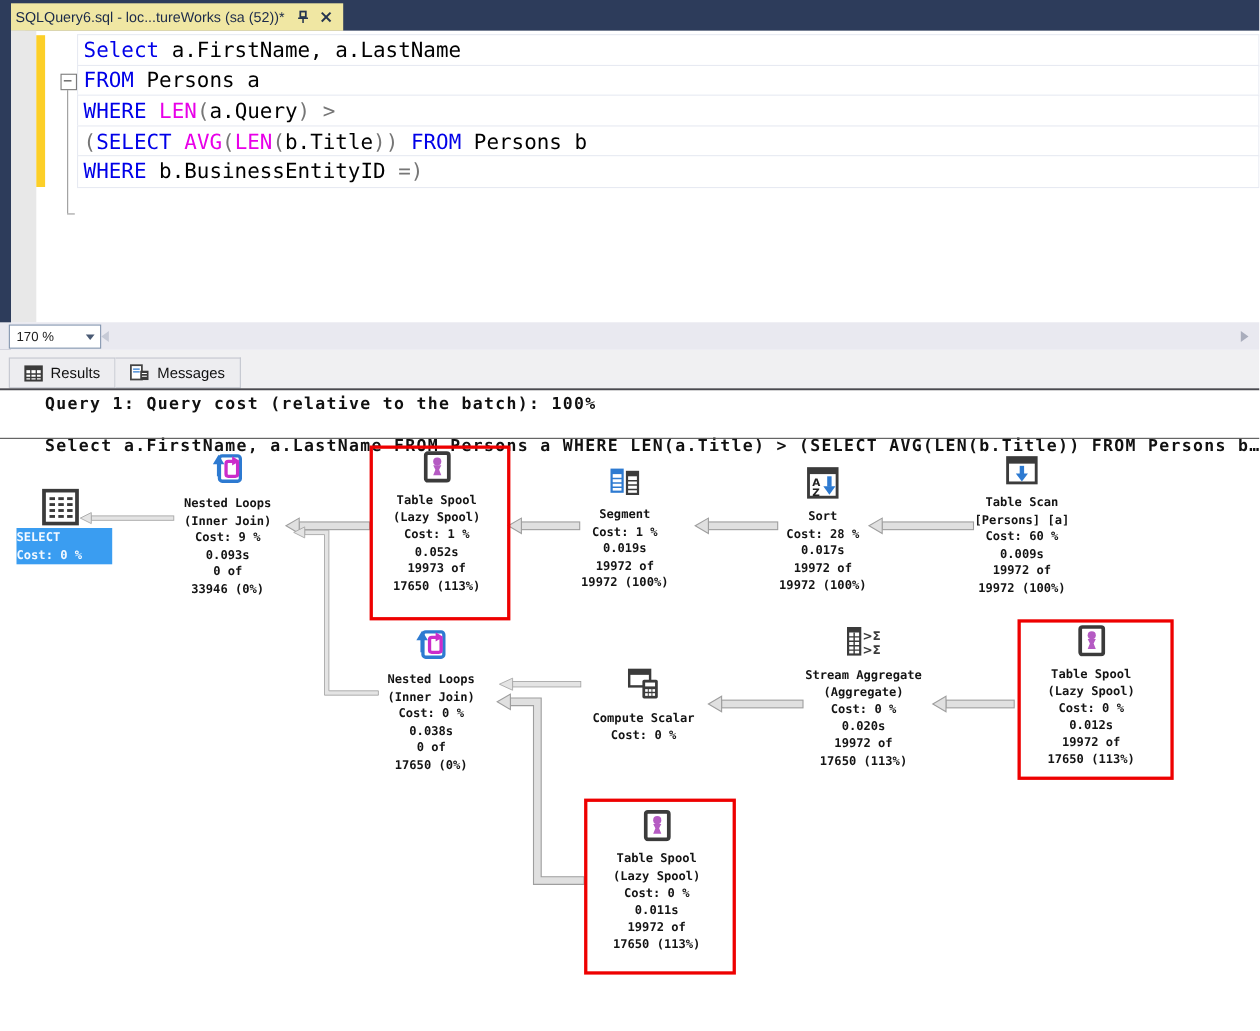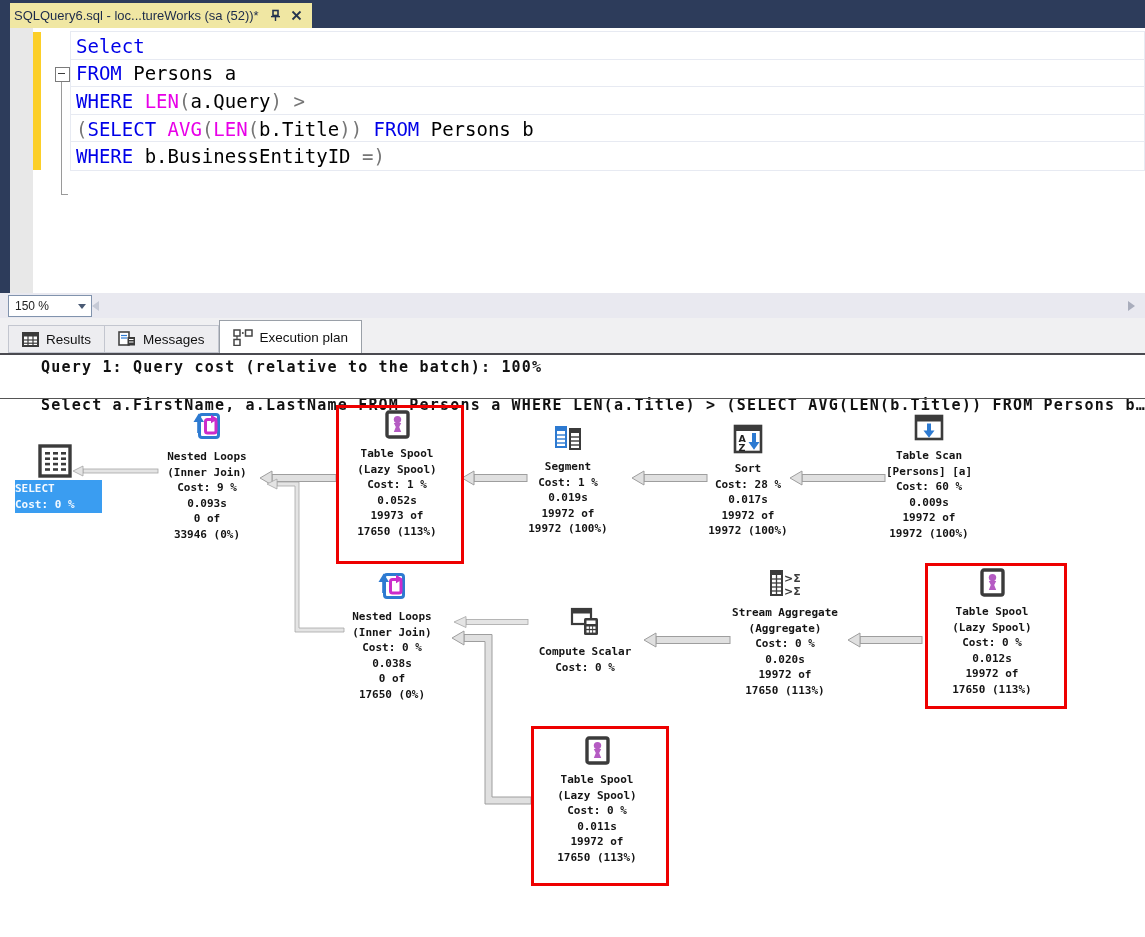--- a/index.html
+++ b/index.html
@@ -81,39 +81,39 @@
           <line x1="1.5" y1="1.5" x2="9.5" y2="9.5" stroke="#24344f" stroke-width="1.8"></line>
           <line x1="9.5" y1="1.5" x2="1.5" y2="9.5" stroke="#24344f" stroke-width="1.8"></line>
         </svg>
     </span>
   </div>
 </div>
 
 <div class="editor">
   <div class="gutter" style="left:0;top:0;position:absolute;width:23px;height:265px;background:#e8e8e8;"></div>
   <div id="code-lines">
-      <div class="code-line" style="top: 3px;"><span class="c-kw">Select</span></div>
+      <div class="code-line" style="top: 3px;"><span class="c-kw">Select</span><span class="c-pl"> a.FirstName, a.LastName</span></div>
       <div class="code-line" style="top: 30.6px;"><span class="c-kw">FROM</span><span class="c-pl"> Persons a</span></div>
       <div class="code-line" style="top: 58.2px;"><span class="c-kw">WHERE</span><span class="c-pl"> </span><span class="c-fn">LEN</span><span class="c-op">(</span><span class="c-pl">a.Query</span><span class="c-op">)</span><span class="c-pl"> </span><span class="c-op">&gt;</span></div>
       <div class="code-line" style="top: 85.8px;"><span class="c-op">(</span><span class="c-kw">SELECT</span><span class="c-pl"> </span><span class="c-fn">AVG</span><span class="c-op">(</span><span class="c-fn">LEN</span><span class="c-op">(</span><span class="c-pl">b.Title</span><span class="c-op">))</span><span class="c-pl"> </span><span class="c-kw">FROM</span><span class="c-pl"> Persons b</span></div>
       <div class="code-line" style="top: 113.4px;"><span class="c-kw">WHERE</span><span class="c-pl"> b.BusinessEntityID </span><span class="c-op">=</span><span class="c-op">)</span></div>
     </div>
   <div class="fold-box" style="z-index:4;">
       <span class="minus"></span>
     </div>
   <div class="fold-line"></div>
   <div class="fold-foot"></div>
 </div>
 <div class="left-strip"></div>
 <div class="gutter"></div>
 <div class="changebar"></div>
 
 <div class="hscroll">
   <div class="zoomdd">
-    <span>150 %</span>
+    <span>170 %</span>
     <span class="dcaret"></span>
   </div>
   <div class="sarrow left"></div>
   <div class="sarrow right"></div>
 </div>
 
 <div class="rtabstrip">
   <div class="rtabs" id="rtabs">
       <div class="rtab">
         <span class="ticon">
@@ -134,32 +134,20 @@
             <rect x="1" y="1" width="10" height="13" fill="#fff" stroke="#444" stroke-width="1.6"></rect>
             <line x1="3" y1="4.5" x2="9" y2="4.5" stroke="#2d7ad1" stroke-width="1.2"></line>
             <line x1="3" y1="7" x2="9" y2="7" stroke="#2d7ad1" stroke-width="1.2"></line>
             <rect x="9.5" y="6" width="7.5" height="8.5" fill="#3b3b3b"></rect>
             <line x1="11" y1="8.5" x2="15.5" y2="8.5" stroke="#fff" stroke-width="1"></line>
             <line x1="11" y1="11" x2="15.5" y2="11" stroke="#fff" stroke-width="1"></line>
           </svg>
         </span>
         <span>Messages</span>
       </div>
-      <div class="rtab active">
-        <span class="ticon">
-          <svg width="20" height="17" viewBox="0 0 20 17">
-            <rect x="1" y="1" width="6" height="6" fill="#fff" stroke="#444" stroke-width="1.5"></rect>
-            <rect x="12.5" y="1" width="6.5" height="6" fill="#fff" stroke="#444" stroke-width="1.5"></rect>
-            <circle cx="9.8" cy="4" r="1" fill="#444"></circle>
-            <line x1="4" y1="7" x2="4" y2="10.5" stroke="#444" stroke-width="1.2"></line>
-            <rect x="1" y="10.5" width="6" height="6" fill="#fff" stroke="#444" stroke-width="1.5"></rect>
-          </svg>
-        </span>
-        <span>Execution plan</span>
-      </div>
     </div>
 </div>
 <div class="plansep"></div>
 
 <div class="planpane"></div>
 <div class="plan-head" style="top:358px;">Query 1: Query cost (relative to the batch): 100%</div>
 <div class="plan-head" style="top:396px;">Select a.FirstName, a.LastName FROM Persons a WHERE LEN(a.Title) &gt; (SELECT AVG(LEN(b.Title)) FROM Persons b…</div>
 <div class="stmt-underline"></div>
 
 <svg class="wires">

